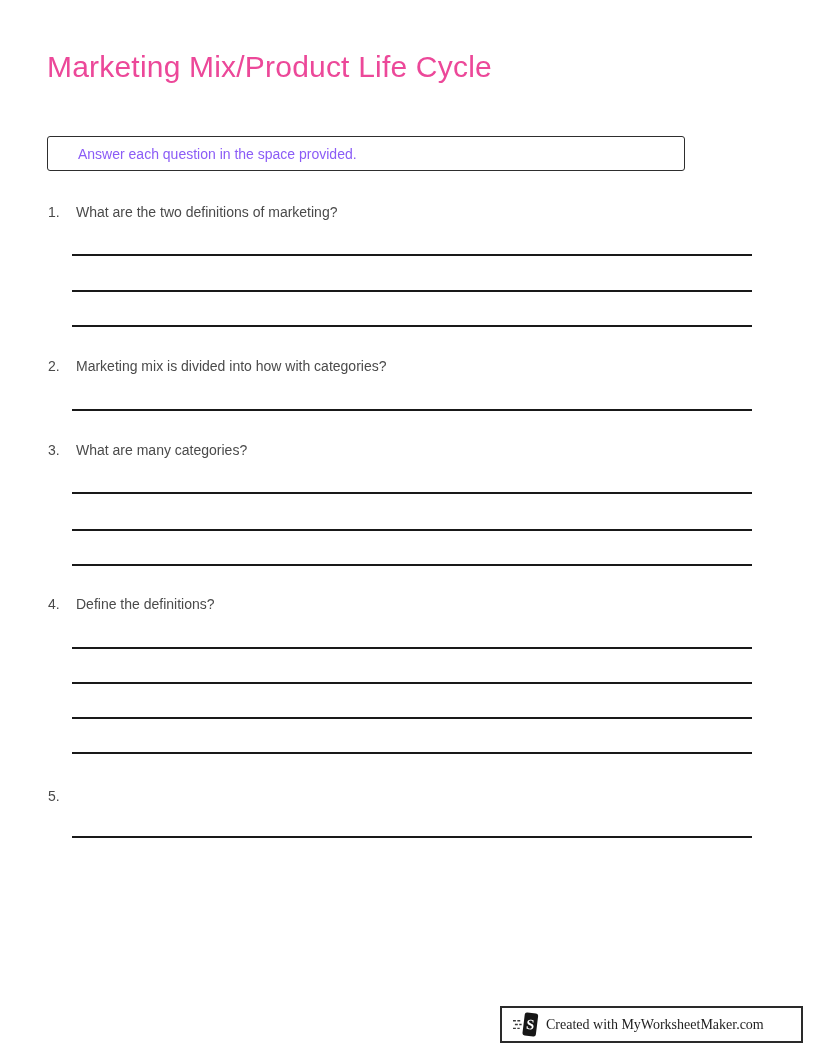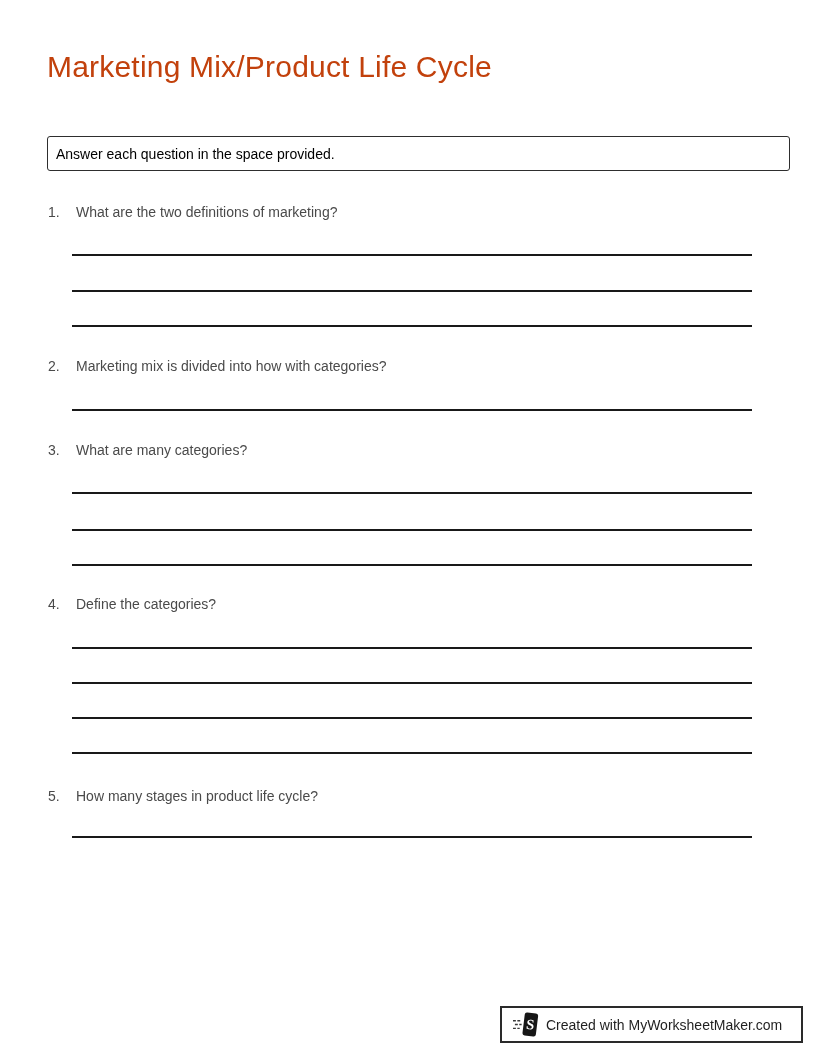--- a/index.html
+++ b/index.html
@@ -15,38 +15,38 @@
     font-family: "Liberation Sans", sans-serif;
     overflow: hidden;
   }
   .page-title {
     position: absolute;
     left: 47px;
     top: 50px;
     margin: 0;
     font-size: 30px;
     font-weight: 400;
-    color: #c2410c;
+    color: #ec4899;
     letter-spacing: 0.2px;
     white-space: nowrap;
   }
   .instruction-box {
     position: absolute;
     left: 47px;
     top: 136px;
-    width: 743px;
+    width: 638px;
     height: 35px;
     border: 1.5px solid #2e2e2e;
     border-radius: 3px;
     box-sizing: border-box;
     display: flex;
     align-items: center;
-    padding-left: 8px;
+    padding-left: 30px;
     font-size: 14px;
-    color: #000000;
+    color: #8b5cf6;
   }
   .question-row {
     position: absolute;
     left: 48px;
     display: flex;
     font-size: 14px;
     color: #4a4a4a;
     line-height: 17px;
     white-space: nowrap;
   }
@@ -72,20 +72,21 @@
     display: flex;
     align-items: center;
     padding: 0 10px;
     gap: 7px;
     background: #ffffff;
   }
   .footer-box .footer-text {
     font-size: 14px;
     color: #1f1f1f;
     white-space: nowrap;
+    font-family: Liberation Serif, serif;
   }
   .logo-icon {
     flex: 0 0 auto;
     display: block;
   }
 </style>
 </head>
 <body>
 
 <div class="page">
@@ -113,30 +114,29 @@
   <div class="question-row" style="top:442px">
     <span class="q-num">3.</span>
     <span class="q-text">What are many categories?</span>
   </div>
   <div class="answer-line" style="top:492px"></div>
   <div class="answer-line" style="top:529px"></div>
   <div class="answer-line" style="top:564px"></div>
 
   <div class="question-row" style="top:596px">
     <span class="q-num">4.</span>
-    <span class="q-text">Define the categories?</span>
+    <span class="q-text">Define the definitions?</span>
   </div>
   <div class="answer-line" style="top:647px"></div>
   <div class="answer-line" style="top:682px"></div>
   <div class="answer-line" style="top:717px"></div>
   <div class="answer-line" style="top:752px"></div>
 
   <div class="question-row" style="top:788px">
     <span class="q-num">5.</span>
-    <span class="q-text">How many stages in product life cycle?</span>
   </div>
   <div class="answer-line" style="top:836px"></div>
 
   <div class="footer-box">
     <svg class="logo-icon" width="27" height="25" viewBox="0 0 28 26" xmlns="http://www.w3.org/2000/svg">
       <g stroke="#3a3a3a" stroke-width="1.5" stroke-dasharray="3 1.5">
         <line x1="1" y1="9" x2="10" y2="9"></line>
         <line x1="3" y1="13" x2="10" y2="13"></line>
         <line x1="1" y1="17" x2="8" y2="17"></line>
       </g>

